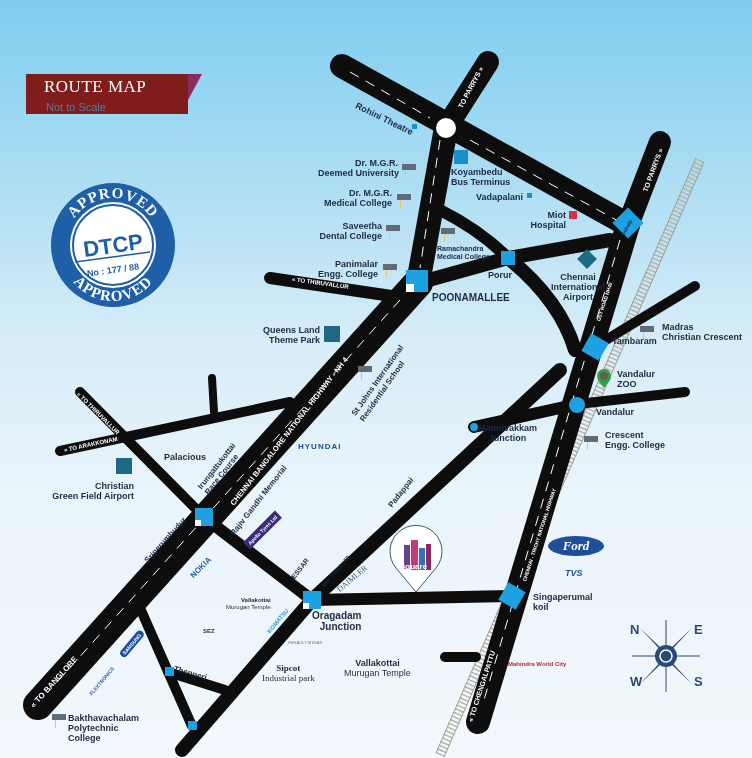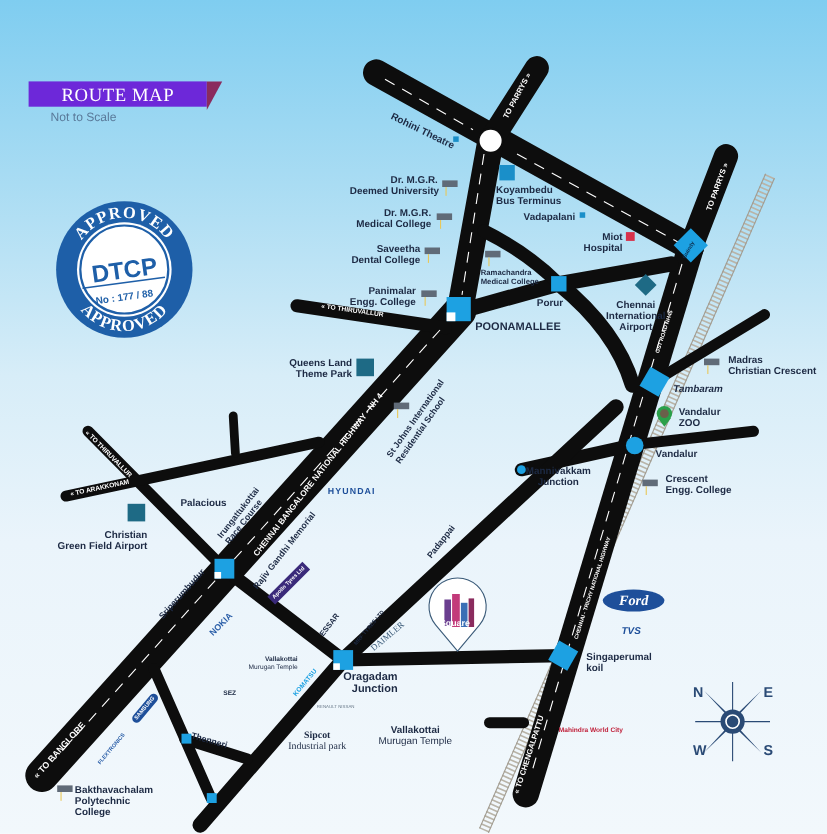--- a/index.html
+++ b/index.html
@@ -7,23 +7,23 @@
     width:752px; height:758px; overflow:hidden; position:relative;
     font-family:"Liberation Sans", sans-serif;
     background: linear-gradient(180deg, #7fcdf0 0%, #a9dcf3 22%, #d7edf8 45%, #eaf4fb 65%, #f2f8fc 100%);
   }
   #map { position:absolute; left:0; top:0; width:752px; height:758px; }
   .lbl { position:absolute; color:#1d2a44; font-weight:bold; font-size:9px; line-height:10px; white-space:nowrap; }
   .lbl.r { text-align:right; }
   .lbl.thin { font-weight:normal; }
   .lbl.big { font-size:10px; line-height:11px; }
   .title-banner {
-    position:absolute; left:26px; top:74px; width:162px; height:23px;
-    background:#6d28d9; color:#fff; font-family:"Liberation Serif", serif;
-    font-size:17px; line-height:26px; padding-left:30px; box-sizing:border-box; letter-spacing:0.5px;
+    position:absolute; left:26px; top:74px; width:162px; height:40px;
+    background:#7f1d1d; color:#fff; font-family:"Liberation Serif", serif;
+    font-size:17px; line-height:26px; padding-left:18px; box-sizing:border-box; letter-spacing:0.5px;
   }
   .title-banner:after {
     content:""; position:absolute; right:-14px; top:0; width:0; height:0;
     border-left:14px solid #8a2b5e; border-bottom:26px solid transparent;
   }
   .subtitle { position:absolute; left:46px; top:101px; font-size:11px; color:#5a7a9a; }
   .rotlbl { position:absolute; color:#fff; font-weight:bold; font-size:7px; white-space:nowrap; transform-origin:left center; }
   .rotdark { position:absolute; color:#1d2a44; font-weight:bold; font-size:9px; white-space:nowrap; transform-origin:left center; }
   .bluedot { position:absolute; width:5px; height:5px; background:#1a8fc9; }
   .cap { position:absolute; width:14px; height:6px; background:#606b78; }
@@ -228,21 +228,21 @@
     <div>Chennai</div>
     <div>International</div>
     <div>Airport</div>
   </div>
 
 <div class="cap" style="left:640px;top:326px;"></div>
 <div class="lbl" style="left:662px;top:322px;">
     <div>Madras</div>
     <div>Christian Crescent</div>
   </div>
-<div class="lbl" style="left:612px;top:348px;font-style:italic;">Tambaram</div>
+<div class="lbl" style="left:612px;top:336px;">Tambaram</div>
 <div class="lbl" style="left:617px;top:369px;">
     <div>Vandalur</div>
     <div>ZOO</div>
   </div>
 <div class="lbl" style="left:596px;top:407px;">Vandalur</div>
 <div class="cap" style="left:584px;top:436px;"></div>
 <div class="lbl" style="left:605px;top:430px;">
     <div>Crescent</div>
     <div>Engg. College</div>
   </div>

